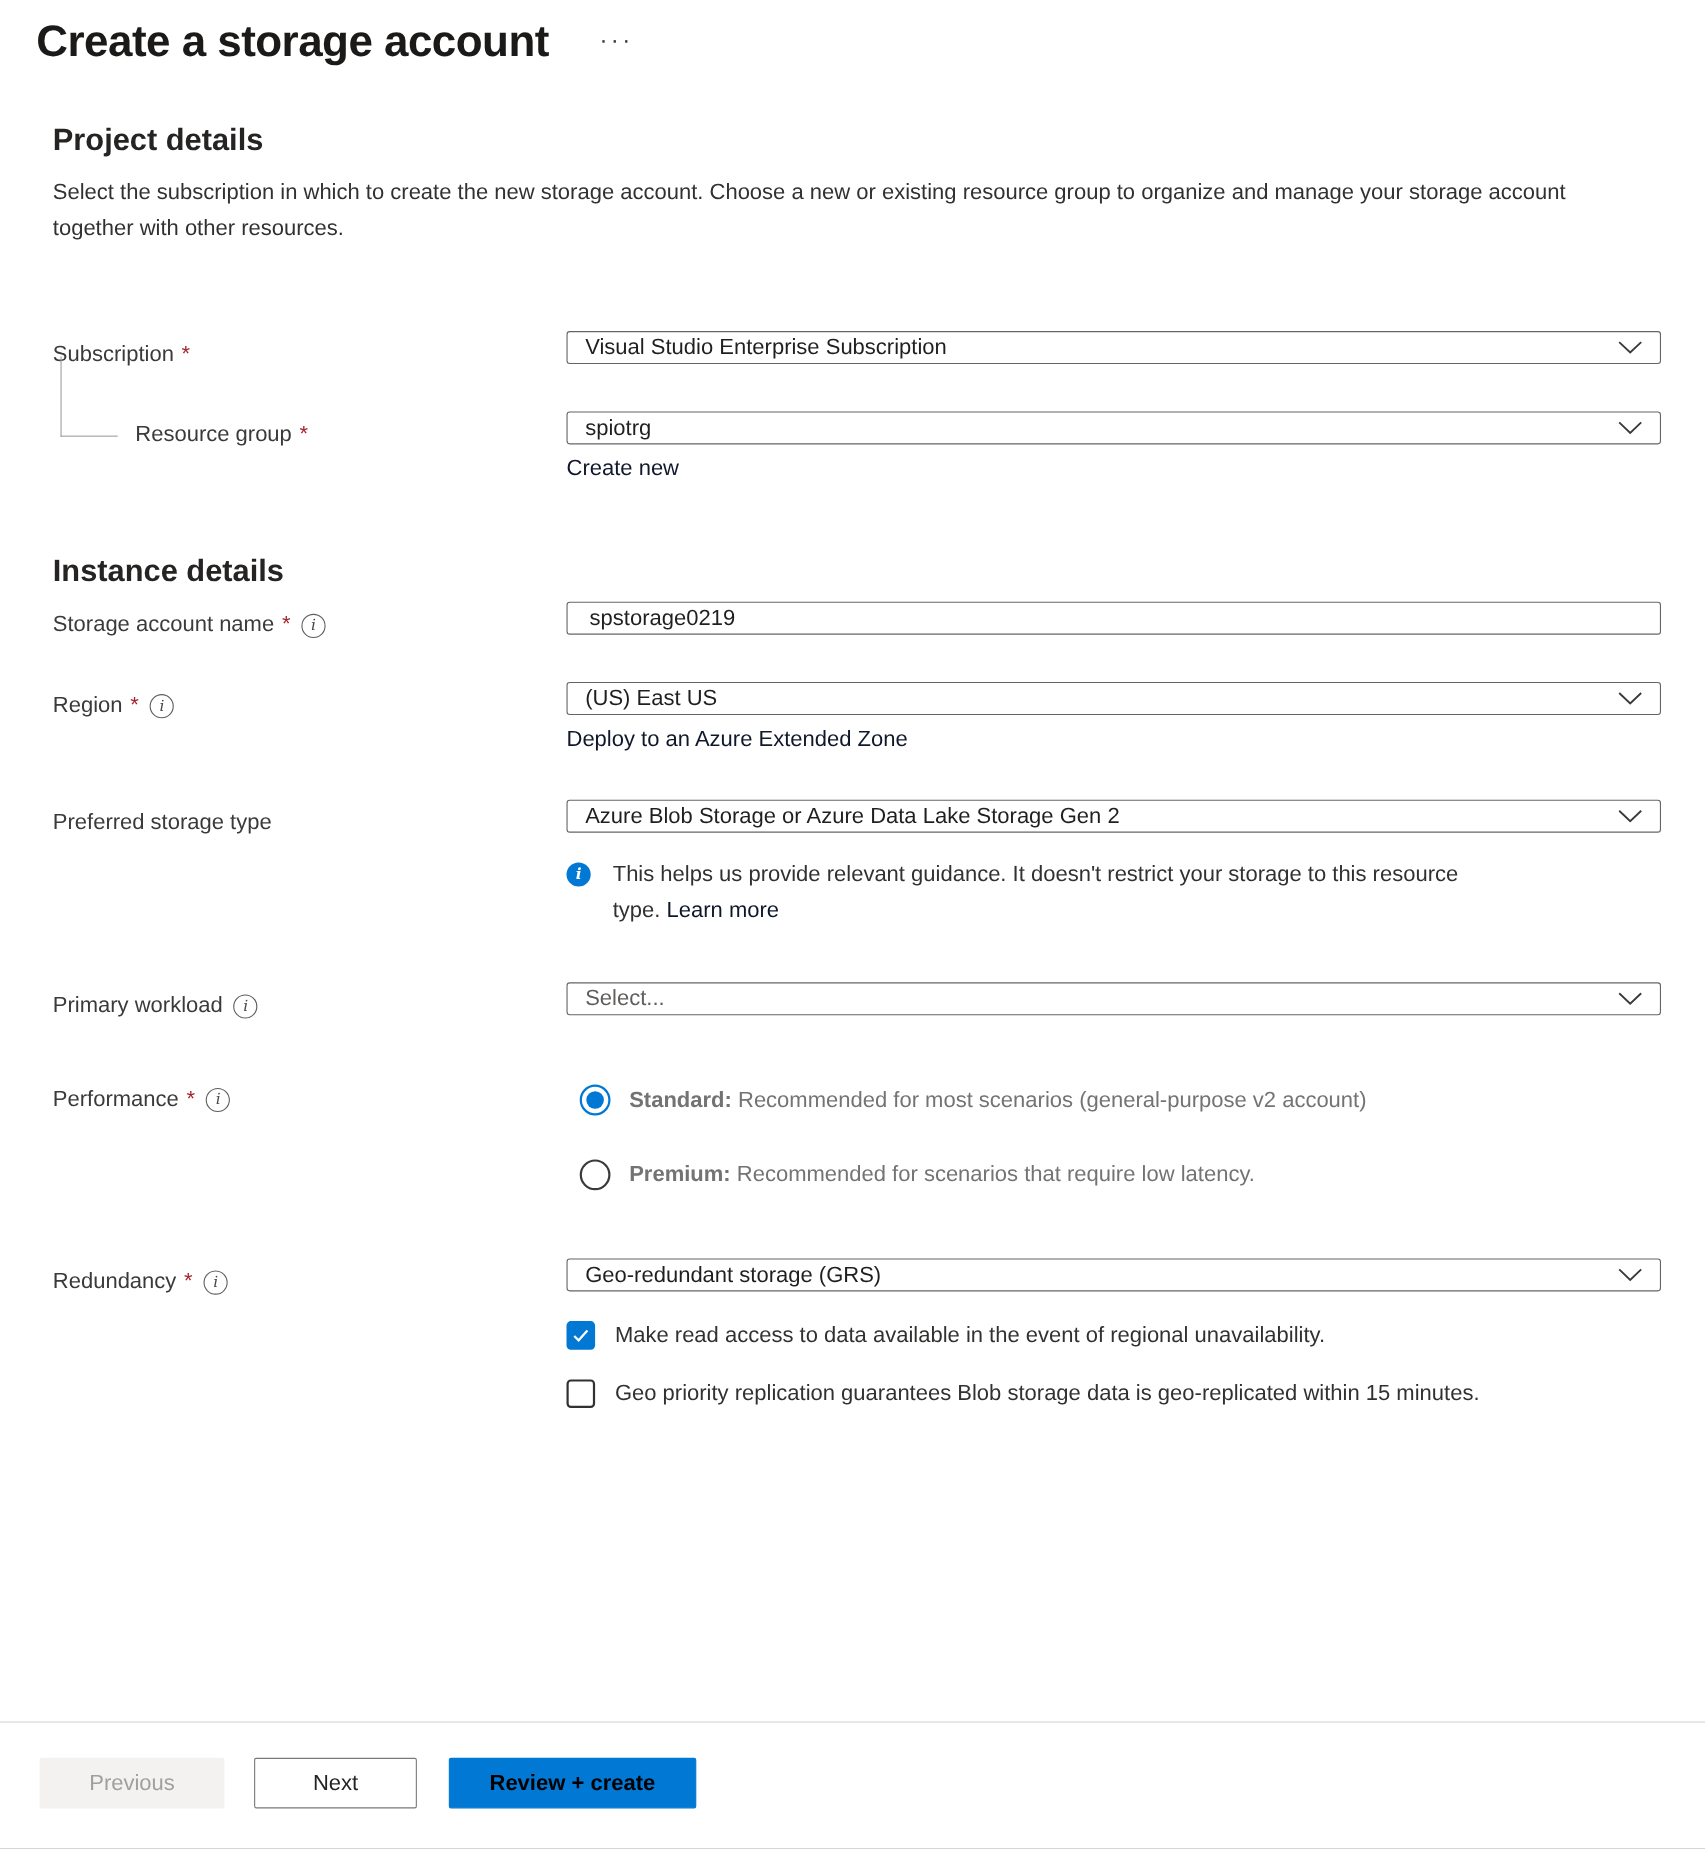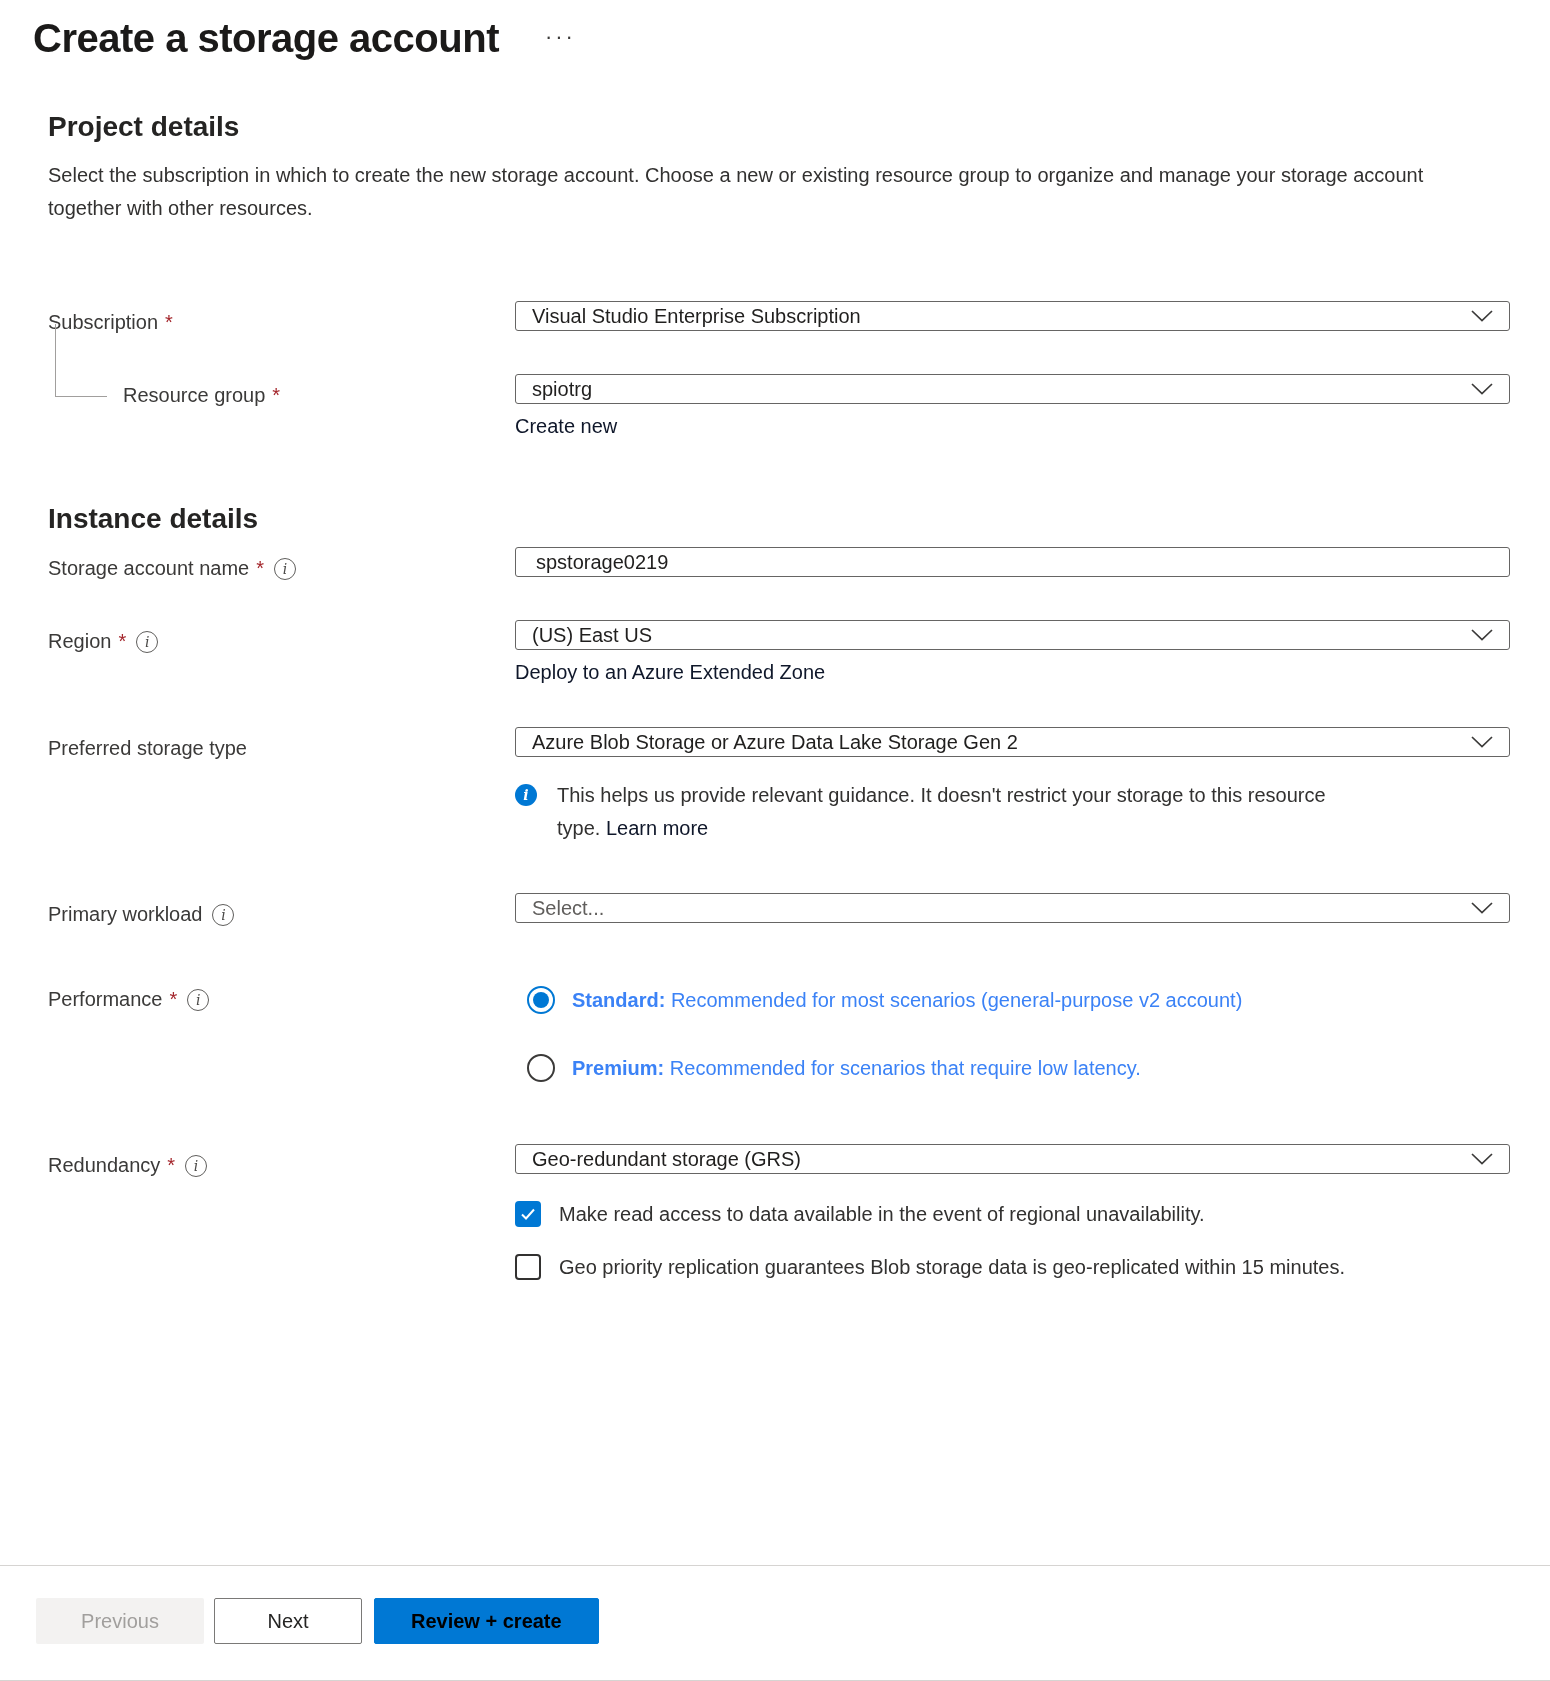--- a/index.html
+++ b/index.html
@@ -68,34 +68,34 @@
 
   .helper { margin-top:10px; font-size:20px; line-height:33px; max-width:915px; color:#323130; }
 
   
   .radio-row { display:flex; align-items:center; cursor:pointer; }
   .radio-row + .radio-row { margin-top:40px; }
   .radio { width:28px; height:28px; flex:none; border-radius:50%; position:relative; }
   .radio.on  { border:2px solid #0078d4; }
   .radio.on::after { content:""; position:absolute; left:4px; top:4px; width:16px; height:16px; border-radius:50%; background:#0078d4; }
   .radio.off { border:2px solid #3b3a39; }
-  .radio-text { margin-left:17px; font-size:20px; color:#3b82f6; }
+  .radio-text { margin-left:17px; font-size:20px; color:#737373; }
   .radio-text b { font-weight:700; }
 
   
   .check-row { display:flex; align-items:flex-start; cursor:pointer; }
   .checkbox { width:26px; height:26px; flex:none; border-radius:4px; margin-top:3px;
               display:flex; align-items:center; justify-content:center; }
   .checkbox.on  { background:#0078d4; }
   .checkbox.off { background:#fff; border:2px solid #323130; }
   .check-label { margin-left:18px; font-size:20px; line-height:33px; max-width:860px; color:#323130; }
 
   
   .footer { position:absolute; left:0; right:0; bottom:0; border-top:1px solid #d6d4d2; border-bottom:1px solid #d6d4d2; background:#fff; }
-  .footer-inner { padding:32px 0 36px 36px; display:flex; align-items:center; }
+  .footer-inner { padding:32px 0 36px 36px; display:flex; align-items:center;gap:17px; }
   .btn { height:46px; font-size:20px; font-family:inherit; border-radius:2px; cursor:pointer; display:inline-flex; align-items:center; justify-content:center; }
   .btn-previous { width:168px; background:#f3f2f1; border:none; color:#a19f9d; cursor:default; }
   .btn-next { width:148px; background:#ffffff; border:1px solid #7a7977; color:#252423; margin-left:10px; }
   .btn-primary { padding:0 36px; background:#0078d4; border:1px solid #0078d4; color:#000000; font-weight:700; margin-left:12px; }
 </style>
 </head>
 <body>
 
 <div class="page">
 

